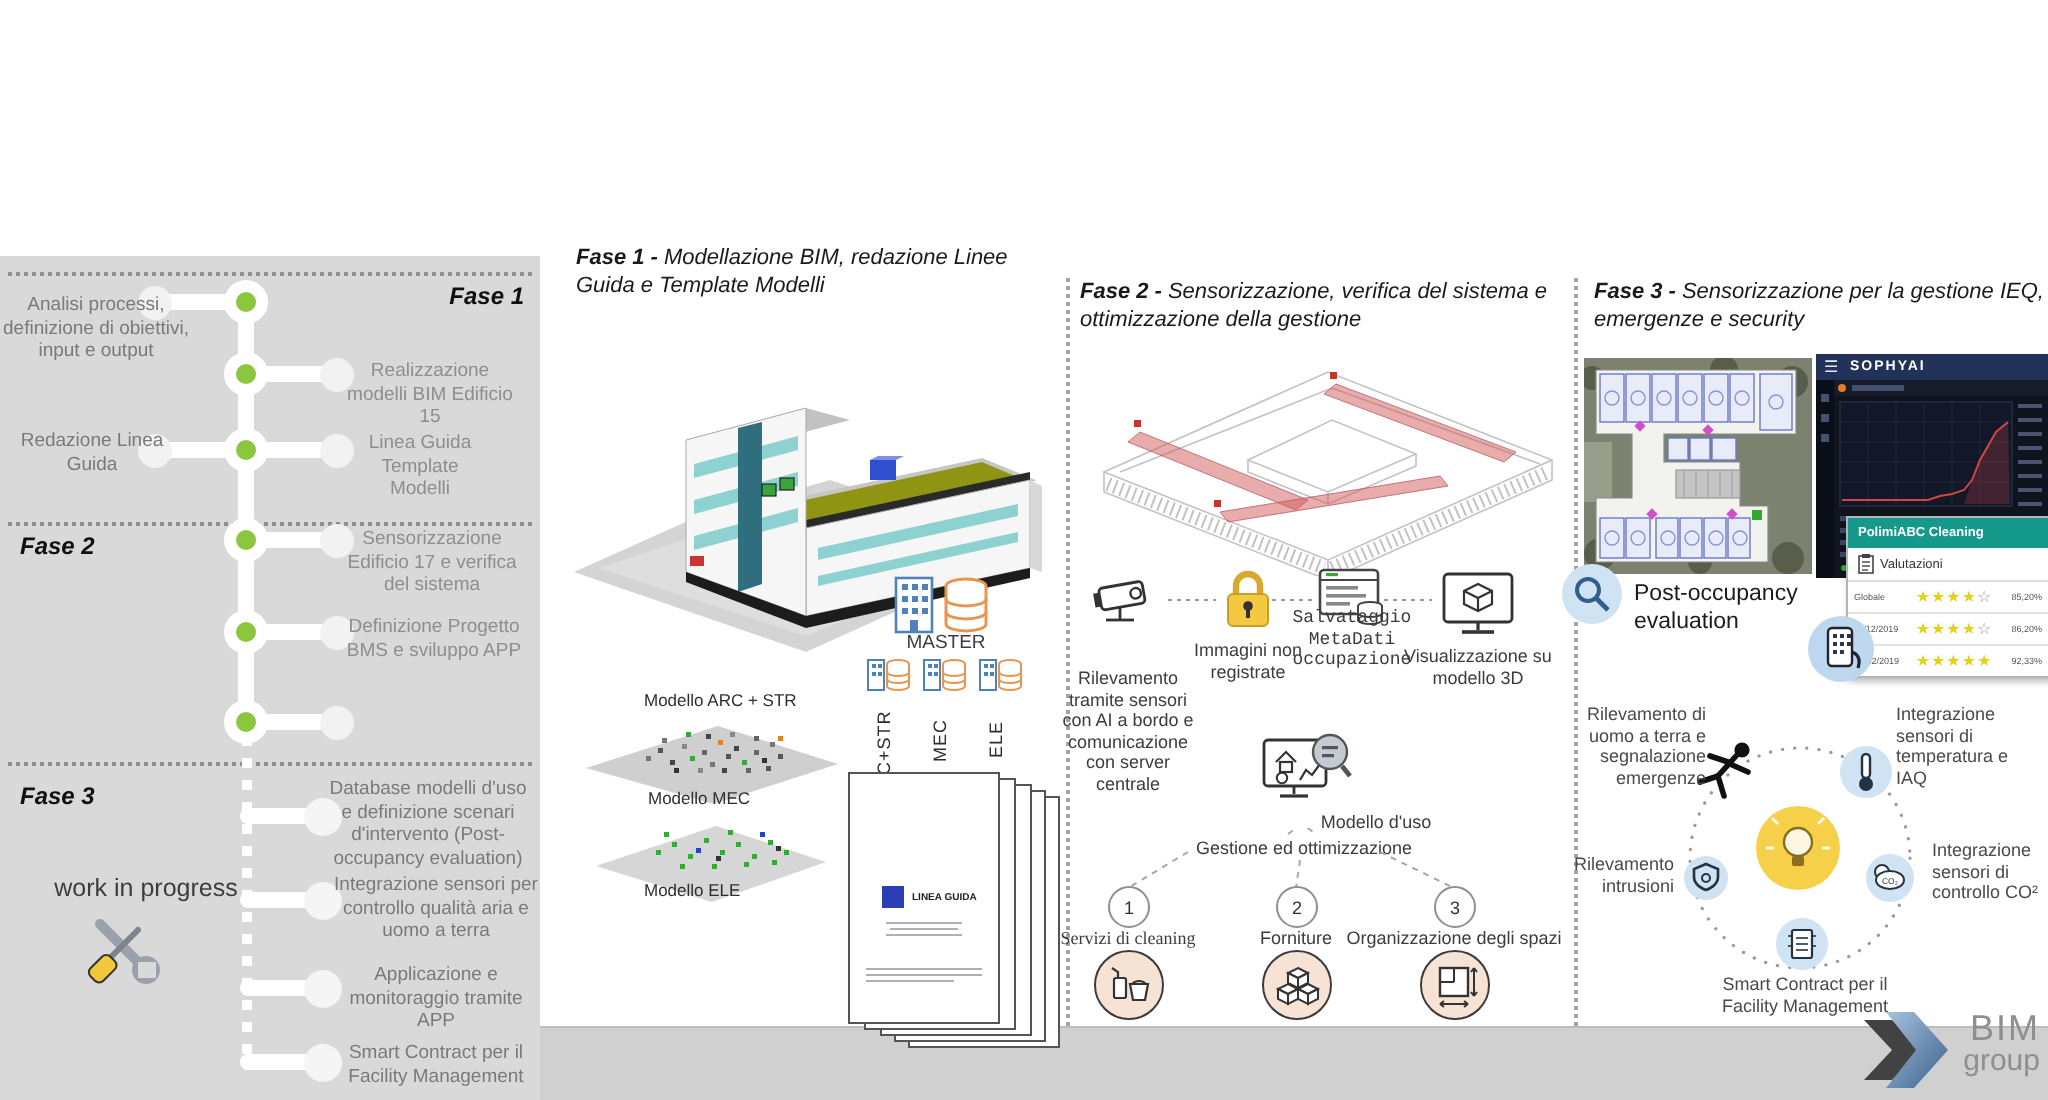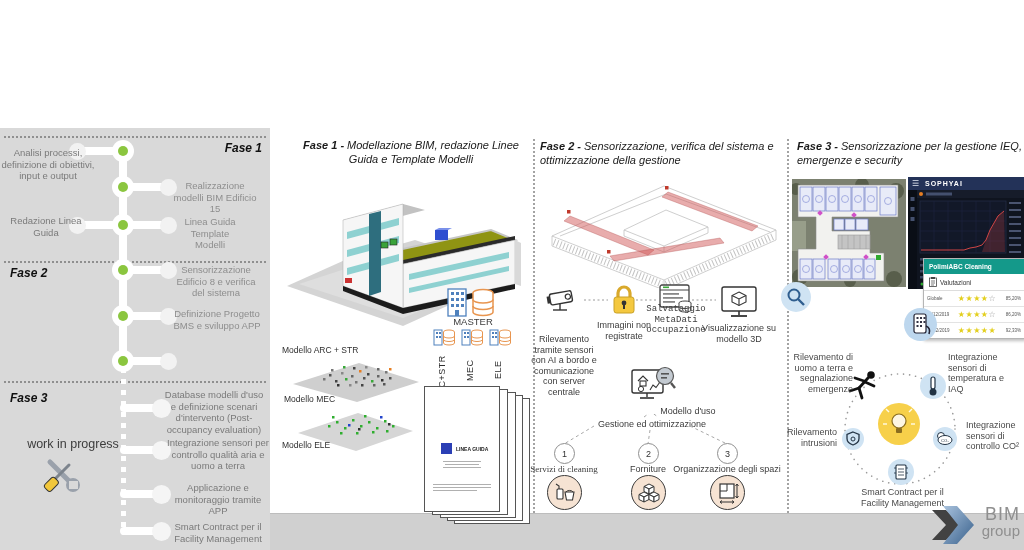--- a/index.html
+++ b/index.html
@@ -18,21 +18,21 @@
     background-image:repeating-linear-gradient(to bottom,#fff 0 5px,rgba(0,0,0,0) 5px 11px);}
   .tl-bar{height:8px;background:#fff;border-radius:4px;}
   .tl-node{width:22px;height:22px;border-radius:50%;background:#fff;display:flex;align-items:center;justify-content:center;}
   .tl-node::after{content:"";width:10px;height:10px;border-radius:50%;background:#8bc63f;}
   .tl-cap{width:17px;height:17px;border-radius:50%;background:#f2f2f2;}
   .tl-cap.big{width:19px;height:19px;background:#f5f5f5;}
   
   .col-title{font-size:11px;font-style:italic;line-height:14px;color:#1a1a1a;}
   .col-title b{font-weight:bold;margin-right:3px;}
   .sep{border-left:2px dotted #a3a3a3;width:0;}
-  .mini-label{font-size:8.5px;color:#2e2e2e;white-space:nowrap;}
+  .mini-label{font-size:8.5px;color:#2e2e2e;white-space:nowrap;margin-left:40px;}
   .cap-label{font-size:9px;line-height:10.5px;color:#3c3c3c;text-align:center;}
   .ring-label{font-size:9px;line-height:10.5px;color:#4a4a4a;}
   .vert-label{writing-mode:vertical-rl;transform:rotate(180deg);font-size:9px;color:#2e2e2e;letter-spacing:.5px;}
   .num-circle{width:19px;height:19px;border-radius:50%;background:#fff;border:1px solid #8f8f8f;
     display:flex;align-items:center;justify-content:center;font-size:9px;color:#333;}
   .peach-circle{width:33px;height:33px;border-radius:50%;background:#f6e3d3;border:1.4px solid #3c3c3c;
     display:flex;align-items:center;justify-content:center;}
   .sheet{position:absolute;width:74px;height:124px;background:#fff;border:1px solid #555;}
   .bar{position:absolute;background:#b0b0b0;height:1.3px;}
   
@@ -95,41 +95,41 @@
     <div class="abs tl-node" style="left:112px;top:48px;"></div>
     <div class="abs tl-node" style="left:112px;top:86px;"></div>
     <div class="abs tl-node" style="left:112px;top:131px;"></div>
     <div class="abs tl-node" style="left:112px;top:177px;"></div>
     <div class="abs tl-node" style="left:112px;top:222px;"></div>
 
     <div class="abs sb-text dark" style="left:0px;top:19px;width:96px;">Analisi processi, definizione di obiettivi, input e output</div>
     <div class="abs sb-text dark" style="left:4px;top:87px;width:84px;">Redazione Linea Guida</div>
     <div class="abs sb-text" style="left:172px;top:52px;width:86px;">Realizzazione modelli BIM Edificio 15</div>
     <div class="abs sb-text" style="left:180px;top:88px;width:60px;">Linea Guida Template Modelli</div>
-    <div class="abs sb-text" style="left:170px;top:136px;width:92px;">Sensorizzazione Edificio 8 e verifica del sistema</div>
+    <div class="abs sb-text" style="left:170px;top:136px;width:92px;">Sensorizzazione Edificio 17 e verifica del sistema</div>
     <div class="abs sb-text" style="left:168px;top:180px;width:98px;">Definizione Progetto BMS e sviluppo APP</div>
     <div class="abs sb-text dark" style="left:164px;top:261px;width:100px;">Database modelli d'uso e definizione scenari d'intervento (Post-occupancy evaluation)</div>
     <div class="abs sb-text dark" style="left:166px;top:309px;width:104px;">Integrazione sensori per controllo qualità aria e uomo a terra</div>
     <div class="abs sb-text dark" style="left:172px;top:354px;width:92px;">Applicazione e monitoraggio tramite APP</div>
     <div class="abs sb-text dark" style="left:172px;top:393px;width:92px;">Smart Contract per il Facility Management</div>
 
     <div class="abs" style="left:18px;top:309px;width:110px;font-size:12.5px;color:#3d3d3d;text-align:center;">work in progress</div>
     <svg class="abs" style="left:40px;top:326px;" width="44" height="38">
       <line x1="10" y1="8" x2="30" y2="28" stroke="#9aa1ab" stroke-width="5" stroke-linecap="round"></line>
       <circle cx="33" cy="31" r="5" fill="none" stroke="#9aa1ab" stroke-width="4"></circle>
       <rect x="29" y="27" width="9" height="8" fill="#d9d9d9"></rect>
       <line x1="13" y1="27" x2="29" y2="11" stroke="#7d848d" stroke-width="3" stroke-linecap="round"></line>
       <rect x="4" y="26" width="14" height="9" rx="3" fill="#f2c73b" stroke="#333" stroke-width="1" transform="rotate(-45 11 30)"></rect>
     </svg>
   </div>
 
   <div class="abs sep" style="left:533px;top:139px;height:374px;"></div>
   <div class="abs sep" style="left:787px;top:139px;height:374px;"></div>
 
-  <div class="abs col-title" style="left:288px;top:138px;width:246px;text-align:center;">
+  <div class="abs col-title" style="left:288px;top:122px;width:246px;">
     <b>Fase 1 -</b><span>Modellazione BIM, redazione Linee Guida e Template Modelli</span>
   </div>
 
   <svg class="abs" style="left:285px;top:168px;" width="238" height="182">
     <polygon points="2,118 118,158 233,106 130,72 60,92" fill="#d4d4d4"></polygon>
     <polygon points="14,116 118,150 204,114 112,84" fill="#dedede"></polygon>
     <polygon points="118,96 230,72 206,62 94,86" fill="#8f9413" stroke="#c6c6c6" stroke-width="2"></polygon>
     <polygon points="118,96 230,72 230,68 118,92" fill="#2a2a2a"></polygon>
     <polygon points="118,96 230,72 230,116 118,140" fill="#f6f6f6" stroke="#aaa" stroke-width="0.5"></polygon>
     <polygon points="124,106 224,84 224,90 124,112" fill="#8ed1d1"></polygon>
@@ -533,20 +533,21 @@
         <circle cx="29" cy="94" r="1.5" fill="#3a7bd5"></circle>
     </svg>
   </div>
 
   <div class="abs blue-circle" style="left:781px;top:282px;width:30px;height:30px;">
     <svg width="22" height="22">
       <circle cx="9" cy="9" r="5.5" fill="none" stroke="#2f5e8f" stroke-width="2"></circle>
       <line x1="13" y1="13" x2="19" y2="19" stroke="#2f5e8f" stroke-width="2.4"></line>
     </svg>
   </div>
+  <div class="abs" style="left:817px;top:291px;width:96px;font-size:11.5px;line-height:13.5px;color:#1c1c1c;">Post-occupancy evaluation</div>
 
   <div class="abs card">
     <div class="card-header">PolimiABC Cleaning</div>
     <div class="card-sub">
       <svg width="8" height="10">
         <rect x="0.5" y="1" width="7" height="8.5" fill="#fff" stroke="#444" stroke-width="0.8"></rect>
         <rect x="2" y="0" width="4" height="2" fill="#444"></rect>
         <line x1="2" y1="4" x2="6" y2="4" stroke="#444" stroke-width="0.7"></line>
         <line x1="2" y1="6" x2="6" y2="6" stroke="#444" stroke-width="0.7"></line>
         <line x1="2" y1="8" x2="5" y2="8" stroke="#444" stroke-width="0.7"></line>

